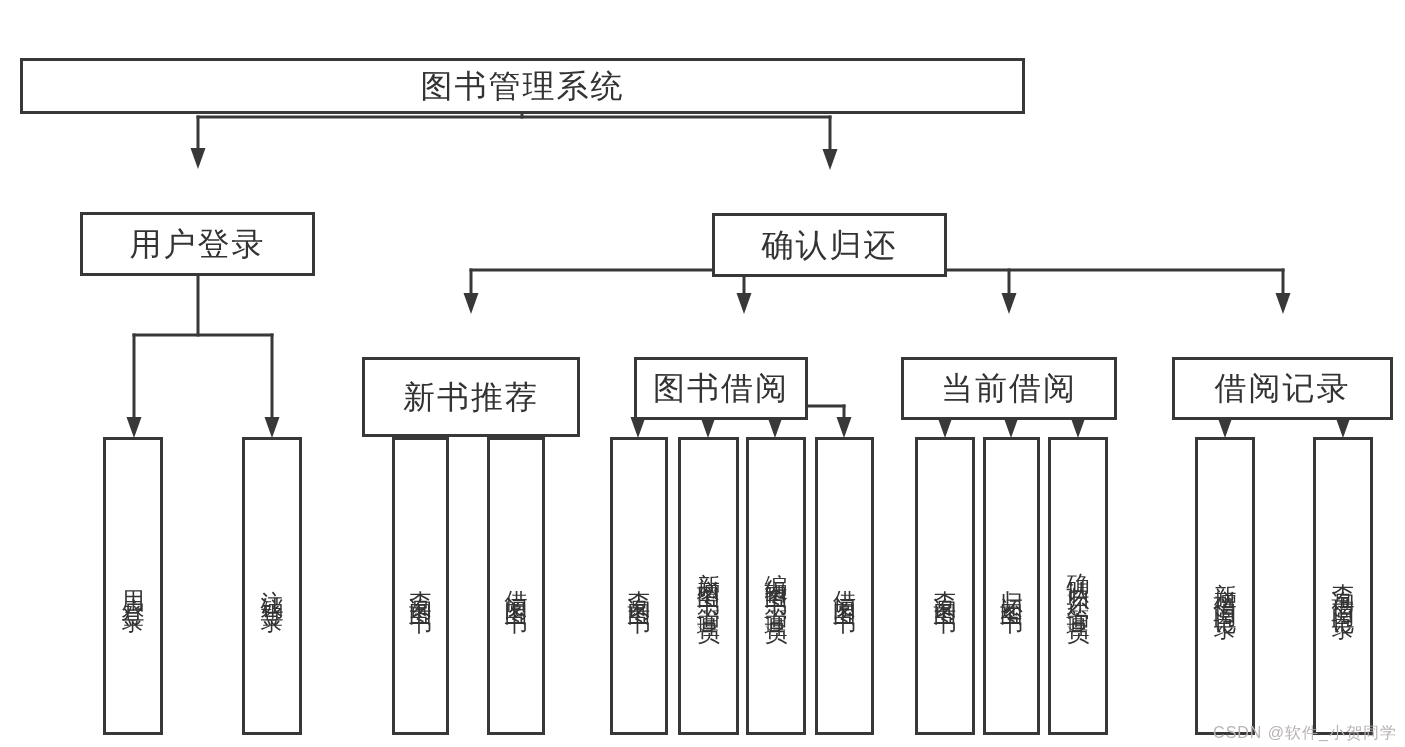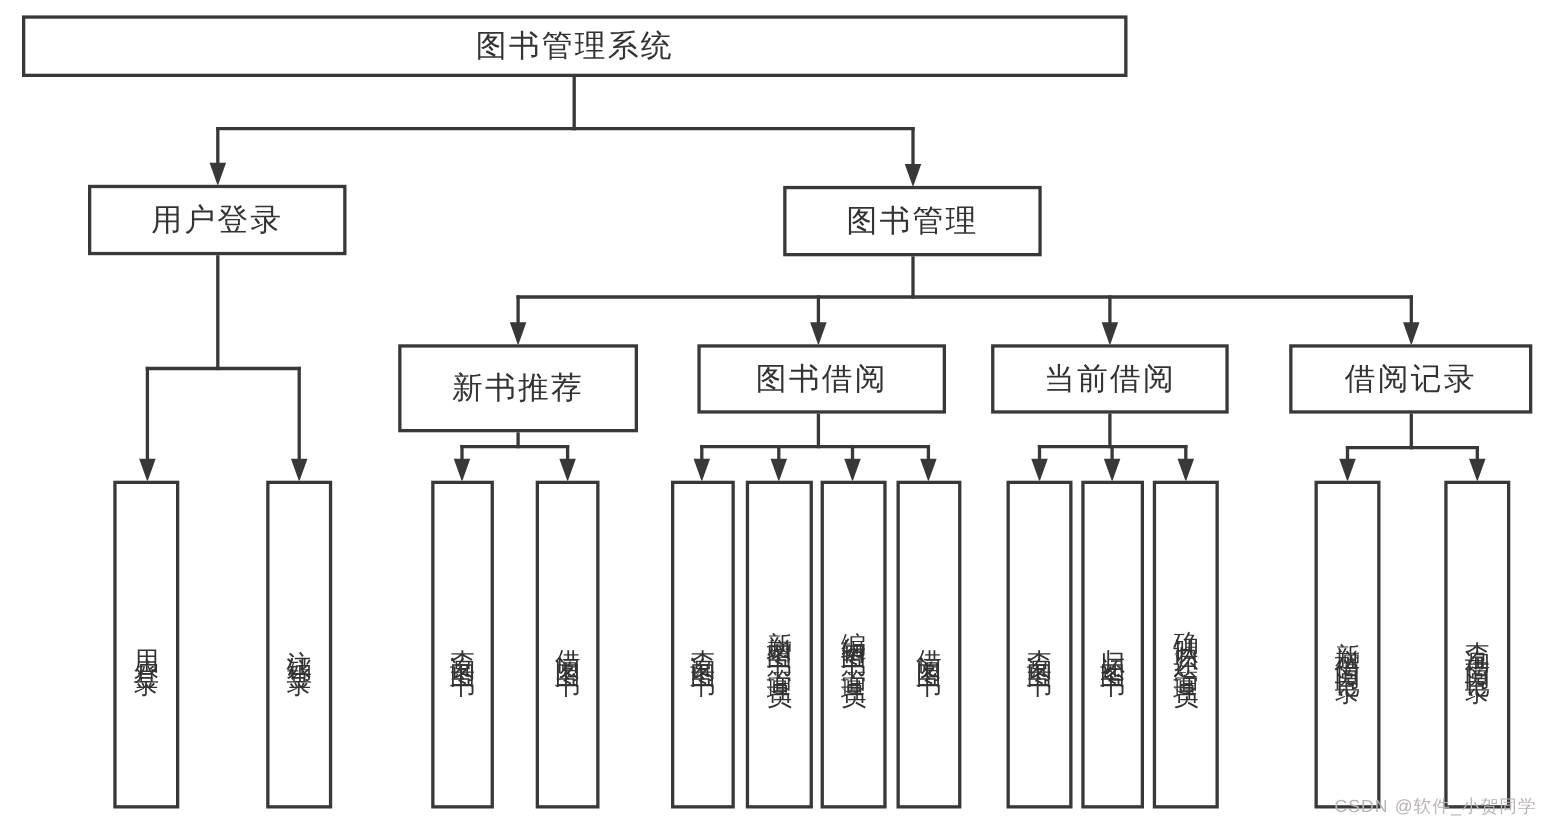--- a/index.html
+++ b/index.html
@@ -16,21 +16,21 @@
     box-sizing:border-box;
     background:#ffffff;
     border:3px solid #383838;
     display:flex;
     align-items:center;
     justify-content:center;
     color:#333333;
     z-index:1;
     text-align:center;
   }
-  .h{font-size:28px;letter-spacing:2px;line-height:1.2;}
+  .h{font-size:32px;letter-spacing:2px;line-height:1.2;margin-top:44px;}
   .v{
     writing-mode:vertical-rl;
     font-size:23px;
     letter-spacing:7px;
     line-height:1;
   }
   .watermark{
     position:absolute;
     right:8px;
     bottom:3px;
@@ -108,24 +108,24 @@
       <polygon points="1003.5,417 1018.5,417 1011,438"></polygon>
       <polygon points="1070.5,417 1085.5,417 1078,438"></polygon>
       <polygon points="1217.5,417 1232.5,417 1225,438"></polygon>
       <polygon points="1335.5,417 1350.5,417 1343,438"></polygon>
     </g>
   </svg>
 
   <div class="node h" style="left:20px;top:14px;width:1005px;height:56px">图书管理系统</div>
 
   <div class="node h" style="left:80px;top:168px;width:235px;height:64px">用户登录</div>
-  <div class="node h" style="left:712px;top:169px;width:235px;height:64px">图书管理</div>
+  <div class="node h" style="left:712px;top:169px;width:235px;height:64px">确认归还</div>
 
   <div class="node h" style="left:362px;top:313px;width:218px;height:80px">新书推荐</div>
-  <div class="node h" style="left:634px;top:313px;width:226px;height:63px">图书借阅</div>
+  <div class="node h" style="left:634px;top:313px;width:174px;height:63px">图书借阅</div>
   <div class="node h" style="left:1172px;top:313px;width:221px;height:63px">借阅记录</div>
   <div class="node h" style="left:901px;top:313px;width:216px;height:63px">当前借阅</div>
 
   <div class="node v" style="left:103px;top:437px;width:60px;height:298px">用户登录</div>
   <div class="node v" style="left:242px;top:437px;width:60px;height:298px">注销登录</div>
 
   <div class="node v" style="left:392px;top:437px;width:57px;height:298px">查询图书</div>
   <div class="node v" style="left:487px;top:437px;width:58px;height:298px">借阅图书</div>
 
   <div class="node v" style="left:610px;top:437px;width:58px;height:298px">查询图书</div>

